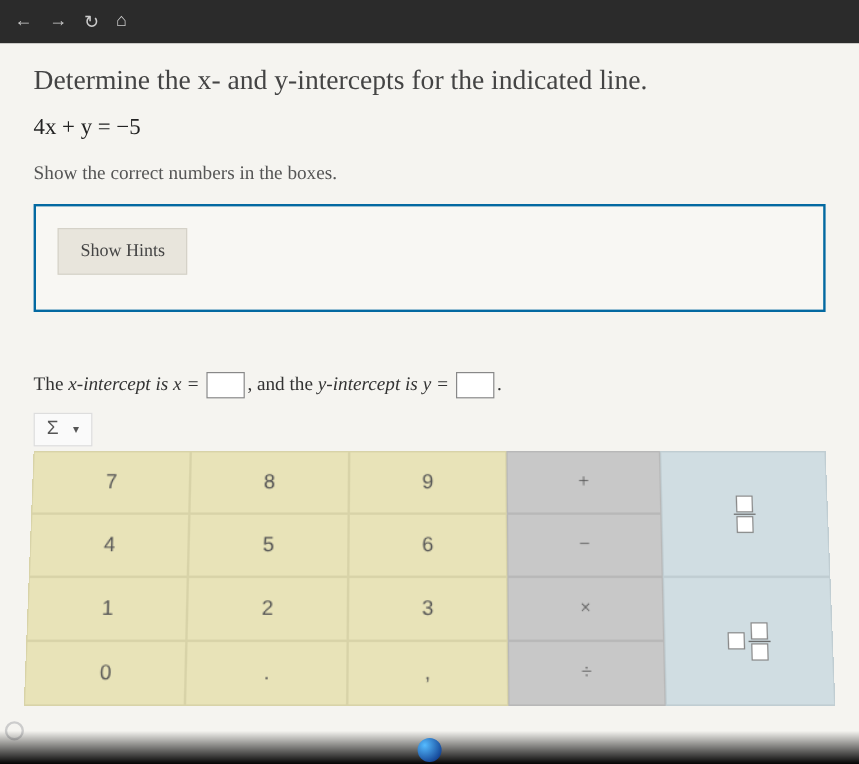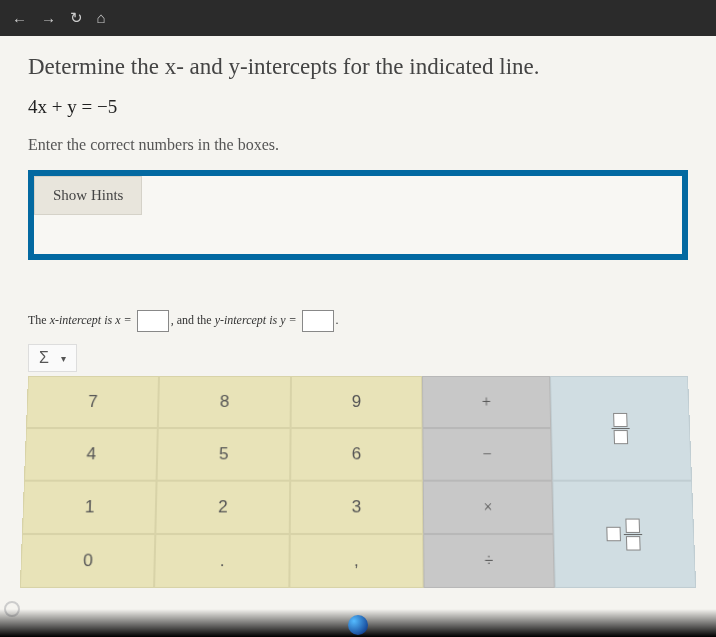--- a/index.html
+++ b/index.html
@@ -54,37 +54,38 @@
       font-size: 19px;
       color: #222;
       margin-bottom: 18px;
     }
     .instruction {
       font-size: 16px;
       color: #555;
       margin-bottom: 16px;
     }
     .hints-container {
-      border: 6px solid #0369a1;
+      border: 2px solid #0369a1;
       background: #f8f7f3;
+      padding: 18px;
       margin-bottom: 50px;
       width: 100%;
       height: 90px;
     }
     .show-hints-btn {
       background: #e8e5dc;
       border: 1px solid #d5d2c8;
       padding: 10px 18px;
       font-size: 15px;
       color: #444;
       cursor: pointer;
       font-family: inherit;
     }
     .answer-line {
-      font-size: 12px;
+      font-size: 16px;
       color: #333;
       margin-bottom: 12px;
       font-family: Georgia, serif;
     }
     .answer-line .var { font-style: italic; }
     .input-box {
       display: inline-block;
       width: 32px;
       height: 22px;
       border: 1px solid #888;
@@ -205,21 +206,21 @@
 <div class="browser-chrome">
   <span class="nav-icon">←</span>
   <span class="nav-icon">→</span>
   <span class="nav-icon">↻</span>
   <span class="nav-icon">⌂</span>
 </div>
 
 <div class="content-area">
   <p class="question-text">Determine the x- and y-intercepts for the indicated line.</p>
   <p class="equation">4x + y = −5</p>
-  <p class="instruction">Enter the correct numbers in the boxes.</p>
+  <p class="instruction">Show the correct numbers in the boxes.</p>
 
   <div class="hints-container">
     <button class="show-hints-btn">Show Hints</button>
   </div>
 
   <p class="answer-line">
     <span>The </span><span class="var">x-intercept is </span><span class="var">x = </span><span class="input-box"></span><span>, and the </span><span class="var">y-intercept is </span><span class="var">y = </span><span class="input-box"></span><span>.</span>
   </p>
 
   <div class="toolbar">

